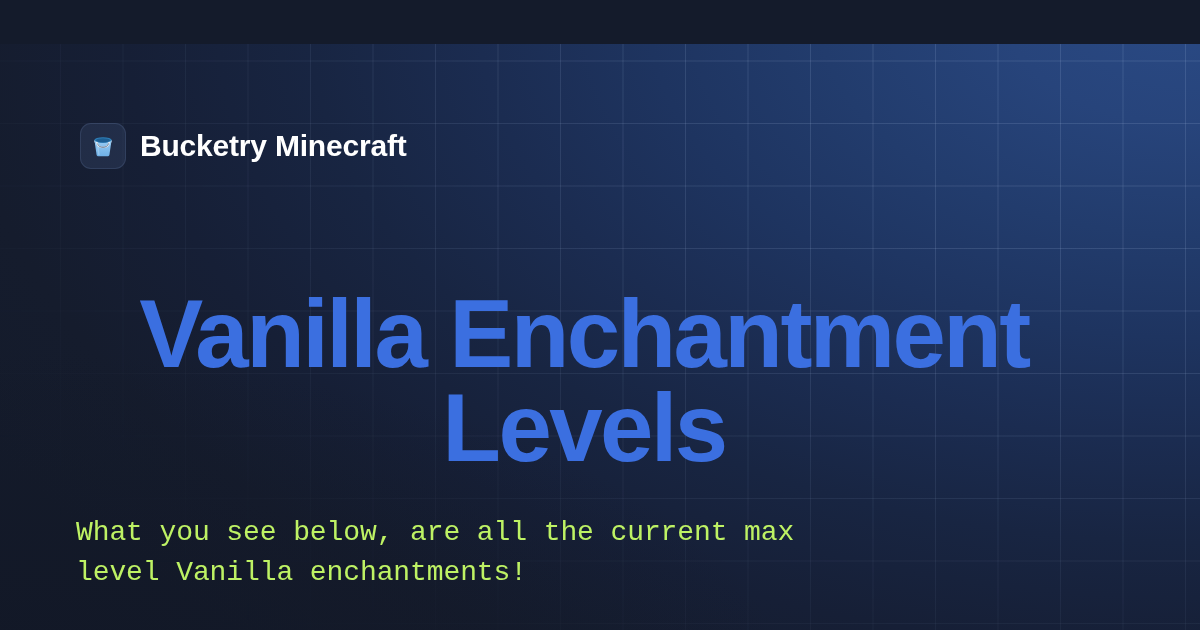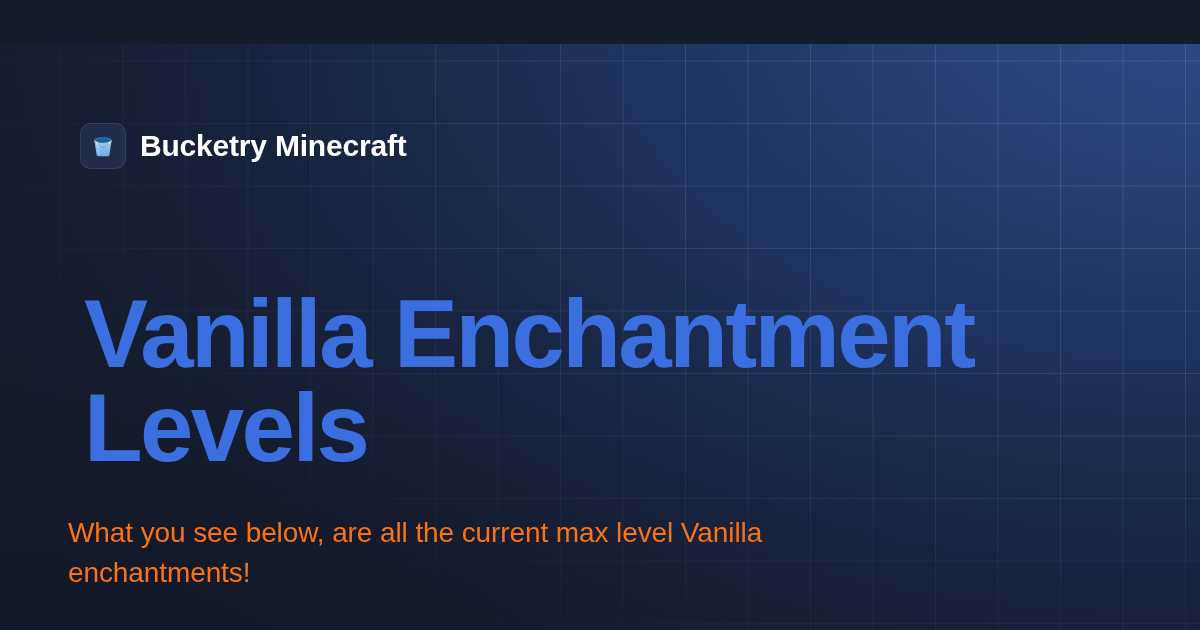--- a/index.html
+++ b/index.html
@@ -116,33 +116,35 @@
   .headline {
     position: absolute;
     left: 84px;
     top: 243px;
     width: 1000px;
     font-size: 96px;
     font-weight: 700;
     line-height: 94px;
     letter-spacing: -2.6px;
     color: #3b6fe0;
+    text-align: center;
   }
 
   
   .subtitle {
     position: absolute;
-    left: 68px;
+    left: 76px;
     top: 469px;
     width: 790px;
     font-size: 28px;
     font-weight: 400;
     line-height: 40px;
-    color: #f97316;
+    color: #bef264;
     letter-spacing: -0.1px;
+    font-family: Liberation Mono, monospace;
   }
 </style>
 </head>
 <body>
 
 <div class="og-card">
 
   <div class="bg-base"></div>
   <div class="bg-glow"></div>
   <div class="bg-grid"></div>

